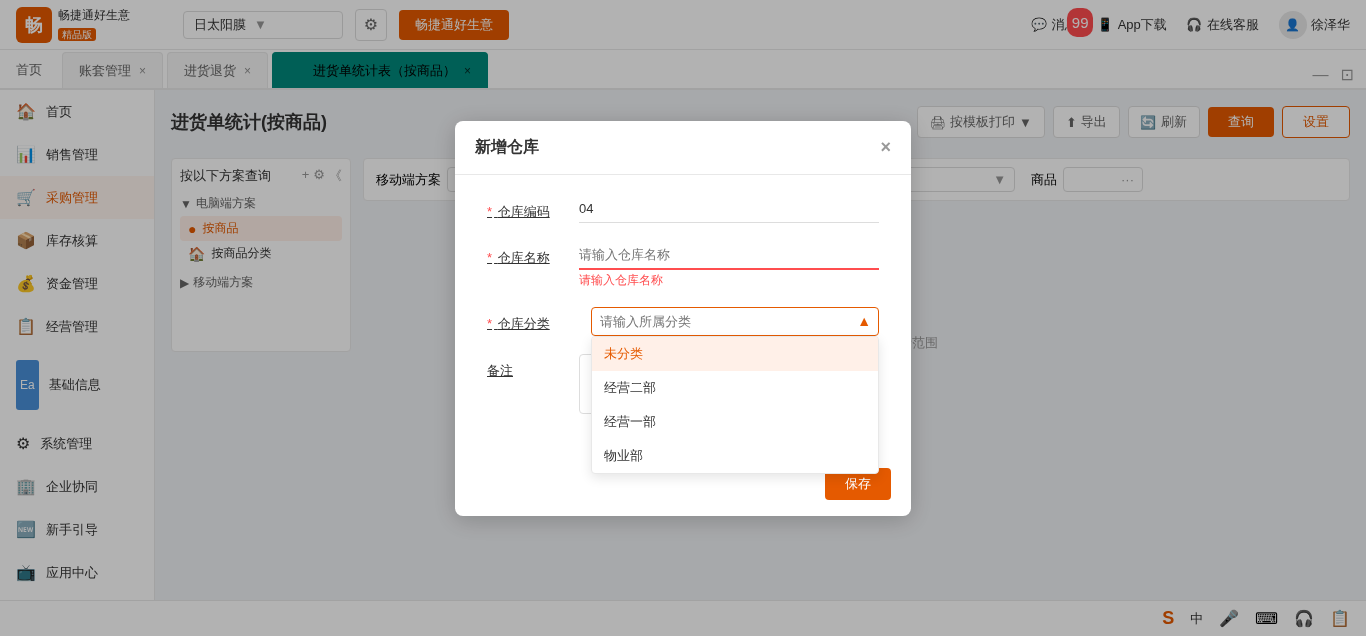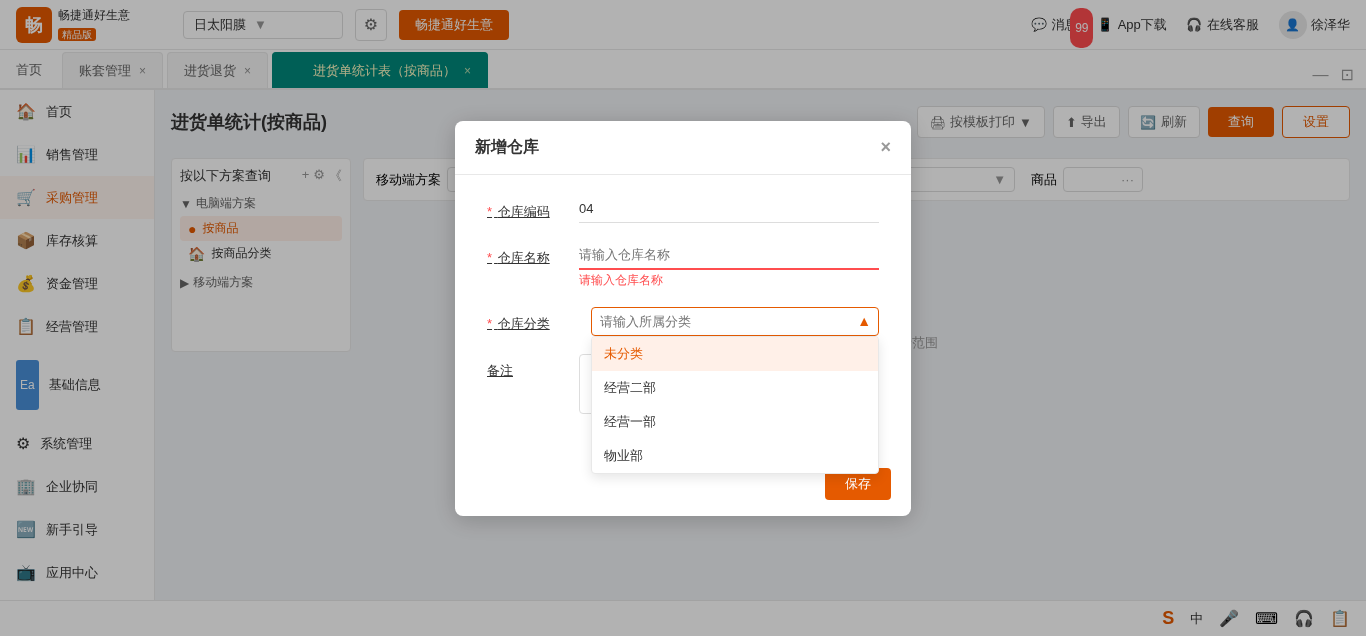--- a/index.html
+++ b/index.html
@@ -68,23 +68,23 @@
       margin-left: auto;
       font-size: 13px;
       color: #333;
     }
     .notif-badge {
       position: relative; display: inline-flex; align-items: center; gap: 4px;
     }
     .badge-count {
       background: #ff4d4f;
       color: #fff;
-      font-size: 12px;
+      font-size: 15px;
       border-radius: 10px;
-      padding: 13px 5px;
+      padding: 6px 5px;
       position: absolute;
       top: -8px; right: -16px;
     }
     .user-name { display: flex; align-items: center; gap: 4px; }
 
     
     .tab-bar {
       height: 40px;
       background: #fff;
       display: flex;
@@ -104,21 +104,21 @@
       border-right: 1px solid #e8e8e8;
       border-left: 1px solid #e8e8e8;
       border-radius: 4px 4px 0 0;
       cursor: pointer;
       gap: 8px;
       background: #f5f5f5;
       margin-left: 4px;
     }
     .tab.active {
       background: #00897b;
-      color: #fef9c3;
+      color: #000000;
       border-color: #00897b;
       padding-left: 40px;
     }
     .tab-close { font-size: 12px; opacity: 0.7; }
     .tab-home {
       height: 36px;
       display: flex;
       align-items: center;
       padding: 0 16px;
       font-size: 13px;

